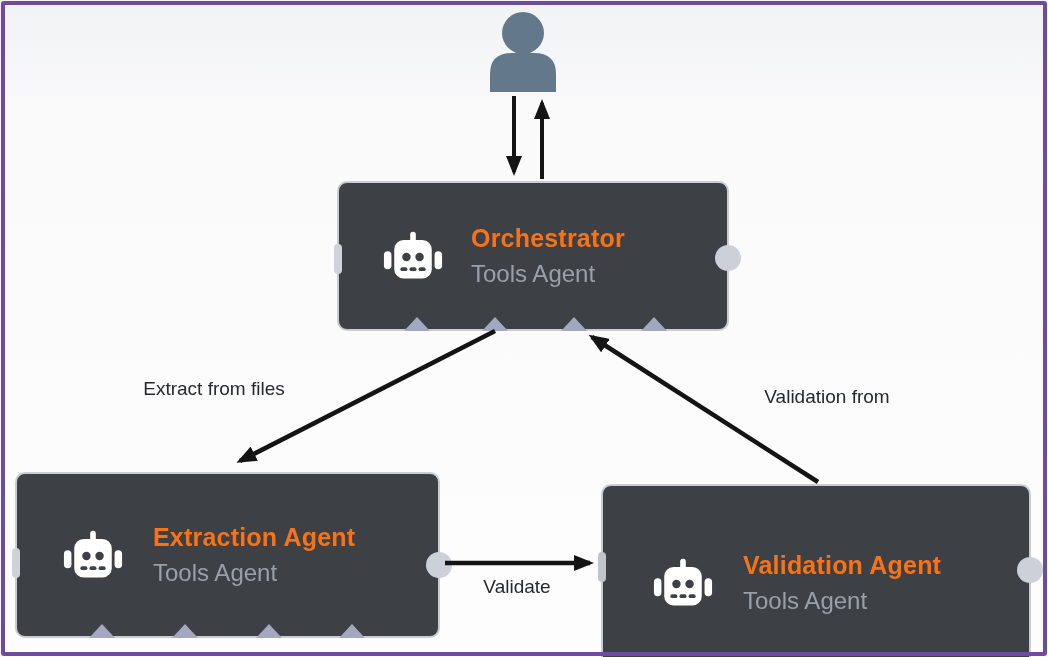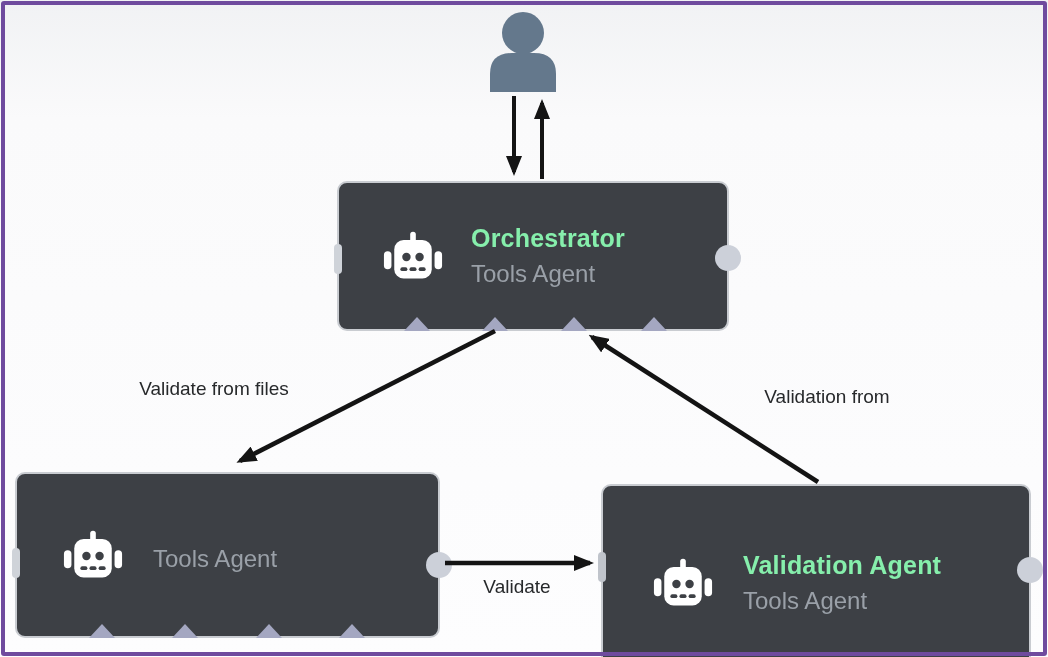--- a/index.html
+++ b/index.html
@@ -21,21 +21,21 @@
   .node {
     position:absolute; background:#3d4045; border:2px solid #c9ccd1; border-radius:10px;
     display:flex; align-items:center; z-index:2;
   }
   #node-orchestrator { left:337px; top:181px; width:392px; height:150px; padding-left:44px; gap:28px; }
   #node-extraction   { left:15px;  top:472px; width:425px; height:166px; padding-left:46px; gap:30px; }
   #node-validation   { left:601px; top:484px; width:430px; height:197px; padding-left:50px; gap:30px; }
 
   .robot { width:60px; height:60px; flex:0 0 auto; }
   .node-text { display:flex; flex-direction:column; }
-  .node-title { color:#86efac; font-size:25px; font-weight:700; letter-spacing:.2px; }
+  .node-title { color:#f97316; font-size:25px; font-weight:700; letter-spacing:.2px; }
   .node-subtitle { color:#9aa0a8; font-size:24px; margin-top:7px; }
 
   
   .tool-handle {
     position:absolute; width:26px; height:14px; bottom:-2px; background:#a4a7c1;
     clip-path:polygon(50% 0,0 100%,100% 100%);
   }
   
   .io-circle {
     position:absolute; width:26px; height:26px; border-radius:50%;
@@ -100,20 +100,21 @@
     <div class="tool-handle" style="left:143px"></div>
     <div class="tool-handle" style="left:222px"></div>
     <div class="tool-handle" style="left:302px"></div>
   </div>
 
   <div class="node" id="node-extraction">
     <svg class="robot">
         <use href="#robot-shape"></use>
       </svg>
     <div class="node-text">
+      <div class="node-title">Extraction Agent</div>
       <div class="node-subtitle">Tools Agent</div>
     </div>
     <div class="io-bar" style="top:74px"></div>
     <div class="io-circle" style="top:78px"></div>
     <div class="tool-handle" style="left:72px"></div>
     <div class="tool-handle" style="left:155px"></div>
     <div class="tool-handle" style="left:239px"></div>
     <div class="tool-handle" style="left:322px"></div>
   </div>
 
@@ -139,18 +140,18 @@
         <path d="M0,0 L20,8 L0,16 Z" fill="#141414"></path>
       </marker>
     </defs>
     <line x1="514" y1="96" x2="514" y2="172" stroke="#141414" stroke-width="4" marker-end="url(#ah)"></line>
     <line x1="542" y1="179" x2="542" y2="103" stroke="#141414" stroke-width="4" marker-end="url(#ah)"></line>
     <line x1="495" y1="331" x2="240" y2="461" stroke="#141414" stroke-width="4.5" marker-end="url(#ah)"></line>
     <line x1="818" y1="482" x2="592" y2="337" stroke="#141414" stroke-width="4.5" marker-end="url(#ah)"></line>
     <line x1="445" y1="563" x2="590" y2="563" stroke="#141414" stroke-width="4.5" marker-end="url(#ah)"></line>
   </svg>
 
-  <div class="edge-label" id="label-extract">Validate from files</div>
+  <div class="edge-label" id="label-extract">Extract from files</div>
   <div class="edge-label" id="label-fails">Validation from</div>
   <div class="edge-label" id="label-validate">Validate</div>
 
   <div class="frame"></div>
 </div>
 
 </body></html>

